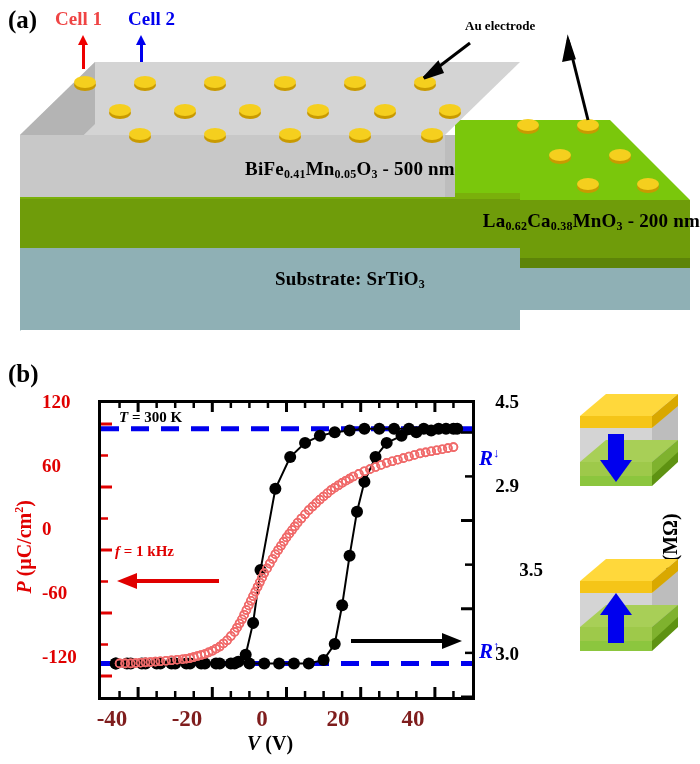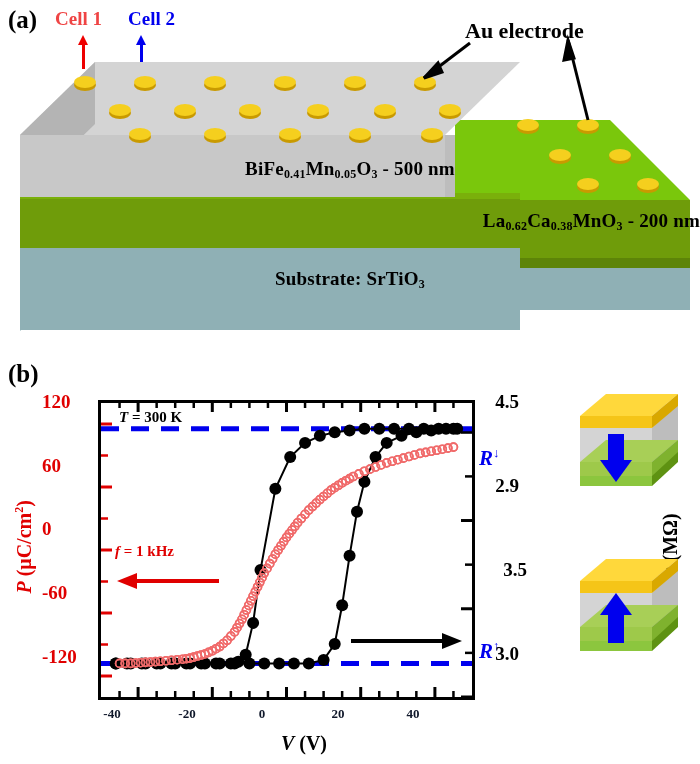--- a/index.html
+++ b/index.html
@@ -16,33 +16,33 @@
   .cell-arrow .shaft{position:absolute;left:0;top:8px;width:3px;height:100%;}
   .cell-arrow .head{position:absolute;left:-4px;top:0;width:0;height:0;
         border-left:5.5px solid transparent;border-right:5.5px solid transparent;}
 
   .svgwrap{position:absolute;left:0;top:0;width:700px;height:350px;}
 
   .layer-text{position:absolute;font-weight:bold;font-size:19px;color:#000;
         width:100%;text-align:center;letter-spacing:.2px;}
   .layer-text sub{font-size:12px;vertical-align:-.25em;}
 
-  .au-label{position:absolute;font-weight:bold;font-size:22px;color:#000;}
+  .au-label{position:absolute;font-weight:bold;font-size:13px;color:#000;}
 
   
   #panel-b{position:absolute;left:0;top:350px;width:700px;height:414px;}
 
   #plotframe{position:absolute;left:98px;top:50px;width:377px;height:300px;
         border:3px solid #000;box-sizing:border-box;background:#fff;}
 
   .ylab-left{position:absolute;font-weight:bold;font-size:19px;color:#e00000;
         text-align:left;width:46px;}
   .ylab-right{position:absolute;font-weight:bold;font-size:19px;color:#000;
         text-align:center;width:46px;}
-  .xlab{position:absolute;font-weight:bold;font-size:13px;color:#0f172a;
+  .xlab{position:absolute;font-weight:bold;font-size:23px;color:#7f1d1d;
         text-align:center;width:60px;}
 
   .axis-title{position:absolute;font-weight:bold;font-size:20px;}
   .axis-title i{font-style:italic;}
   .rot-left{transform:rotate(-90deg);transform-origin:50% 50%;color:#e00000;}
   .rot-right{transform:rotate(-90deg);transform-origin:50% 50%;color:#000;}
 
   .annot{position:absolute;font-weight:bold;font-size:15px;}
   .annot i{font-style:italic;}
   .rsym{position:absolute;font-weight:bold;font-size:21px;color:#0000ee;font-style:italic;}
@@ -174,21 +174,21 @@
   <div class="panel-label" style="left:8px;top:10px;">(b)</div>
 
   <div class="axis-title rot-left" style="left:-36px;top:185px;width:120px;text-align:center;">
      <i>P</i>&nbsp;(μC/cm<sup style="font-size:12px">2</sup>)
   </div>
 
   <div class="axis-title rot-right" style="left:610px;top:185px;width:120px;text-align:center;">
      <i>R</i>&nbsp;(MΩ)
   </div>
 
-  <div class="axis-title" style="left:247px;top:382px;width:80px;text-align:right;"><i>V</i>&nbsp;(V)</div>
+  <div class="axis-title" style="left:247px;top:382px;width:80px;text-align:left;"><i>V</i>&nbsp;(V)</div>
 
   <div id="plotframe">
     <svg id="plotsvg" viewBox="0 0 371 294" preserveAspectRatio="none" style="position:absolute;left:0;top:0;width:371px;height:294px;">
         <line x1="37.1" y1="294" x2="37.1" y2="284" stroke="#000" stroke-width="3"></line>
         <line x1="37.1" y1="0" x2="37.1" y2="9" stroke="#000" stroke-width="3"></line>
         <line x1="111.3" y1="294" x2="111.3" y2="284" stroke="#000" stroke-width="3"></line>
         <line x1="111.3" y1="0" x2="111.3" y2="9" stroke="#000" stroke-width="3"></line>
         <line x1="185.5" y1="294" x2="185.5" y2="284" stroke="#000" stroke-width="3"></line>
         <line x1="185.5" y1="0" x2="185.5" y2="9" stroke="#000" stroke-width="3"></line>
         <line x1="259.7" y1="294" x2="259.7" y2="284" stroke="#000" stroke-width="3"></line>
@@ -486,21 +486,21 @@
   <div class="rsym" style="left:479px;top:288px;">R<sup>↑</sup></div>
 
   <div class="ylab-left" style="left:42px;top:41px;">120</div>
   <div class="ylab-left" style="left:42px;top:105px;">60</div>
   <div class="ylab-left" style="left:42px;top:168px;">0</div>
   <div class="ylab-left" style="left:42px;top:232px;">-60</div>
   <div class="ylab-left" style="left:42px;top:296px;">-120</div>
 
   <div class="ylab-right" style="left:484px;top:41px;">4.5</div>
   <div class="ylab-right" style="left:484px;top:125px;">2.9</div>
-  <div class="ylab-right" style="left:492px;top:209px;">3.5</div>
+  <div class="ylab-right" style="left:508px;top:209px;">3.5</div>
   <div class="ylab-right" style="left:484px;top:293px;">3.0</div>
 
   <div class="xlab" style="left:82px;top:356px;">-40</div>
   <div class="xlab" style="left:157px;top:356px;">-20</div>
   <div class="xlab" style="left:232px;top:356px;">0</div>
   <div class="xlab" style="left:308px;top:356px;">20</div>
   <div class="xlab" style="left:383px;top:356px;">40</div>
 
   <svg class="inset" style="left:568px;top:40px;" viewBox="0 0 120 118">
     <polygon points="12,92 12,38 84,38 84,92" fill="#d4d4d4"></polygon>

